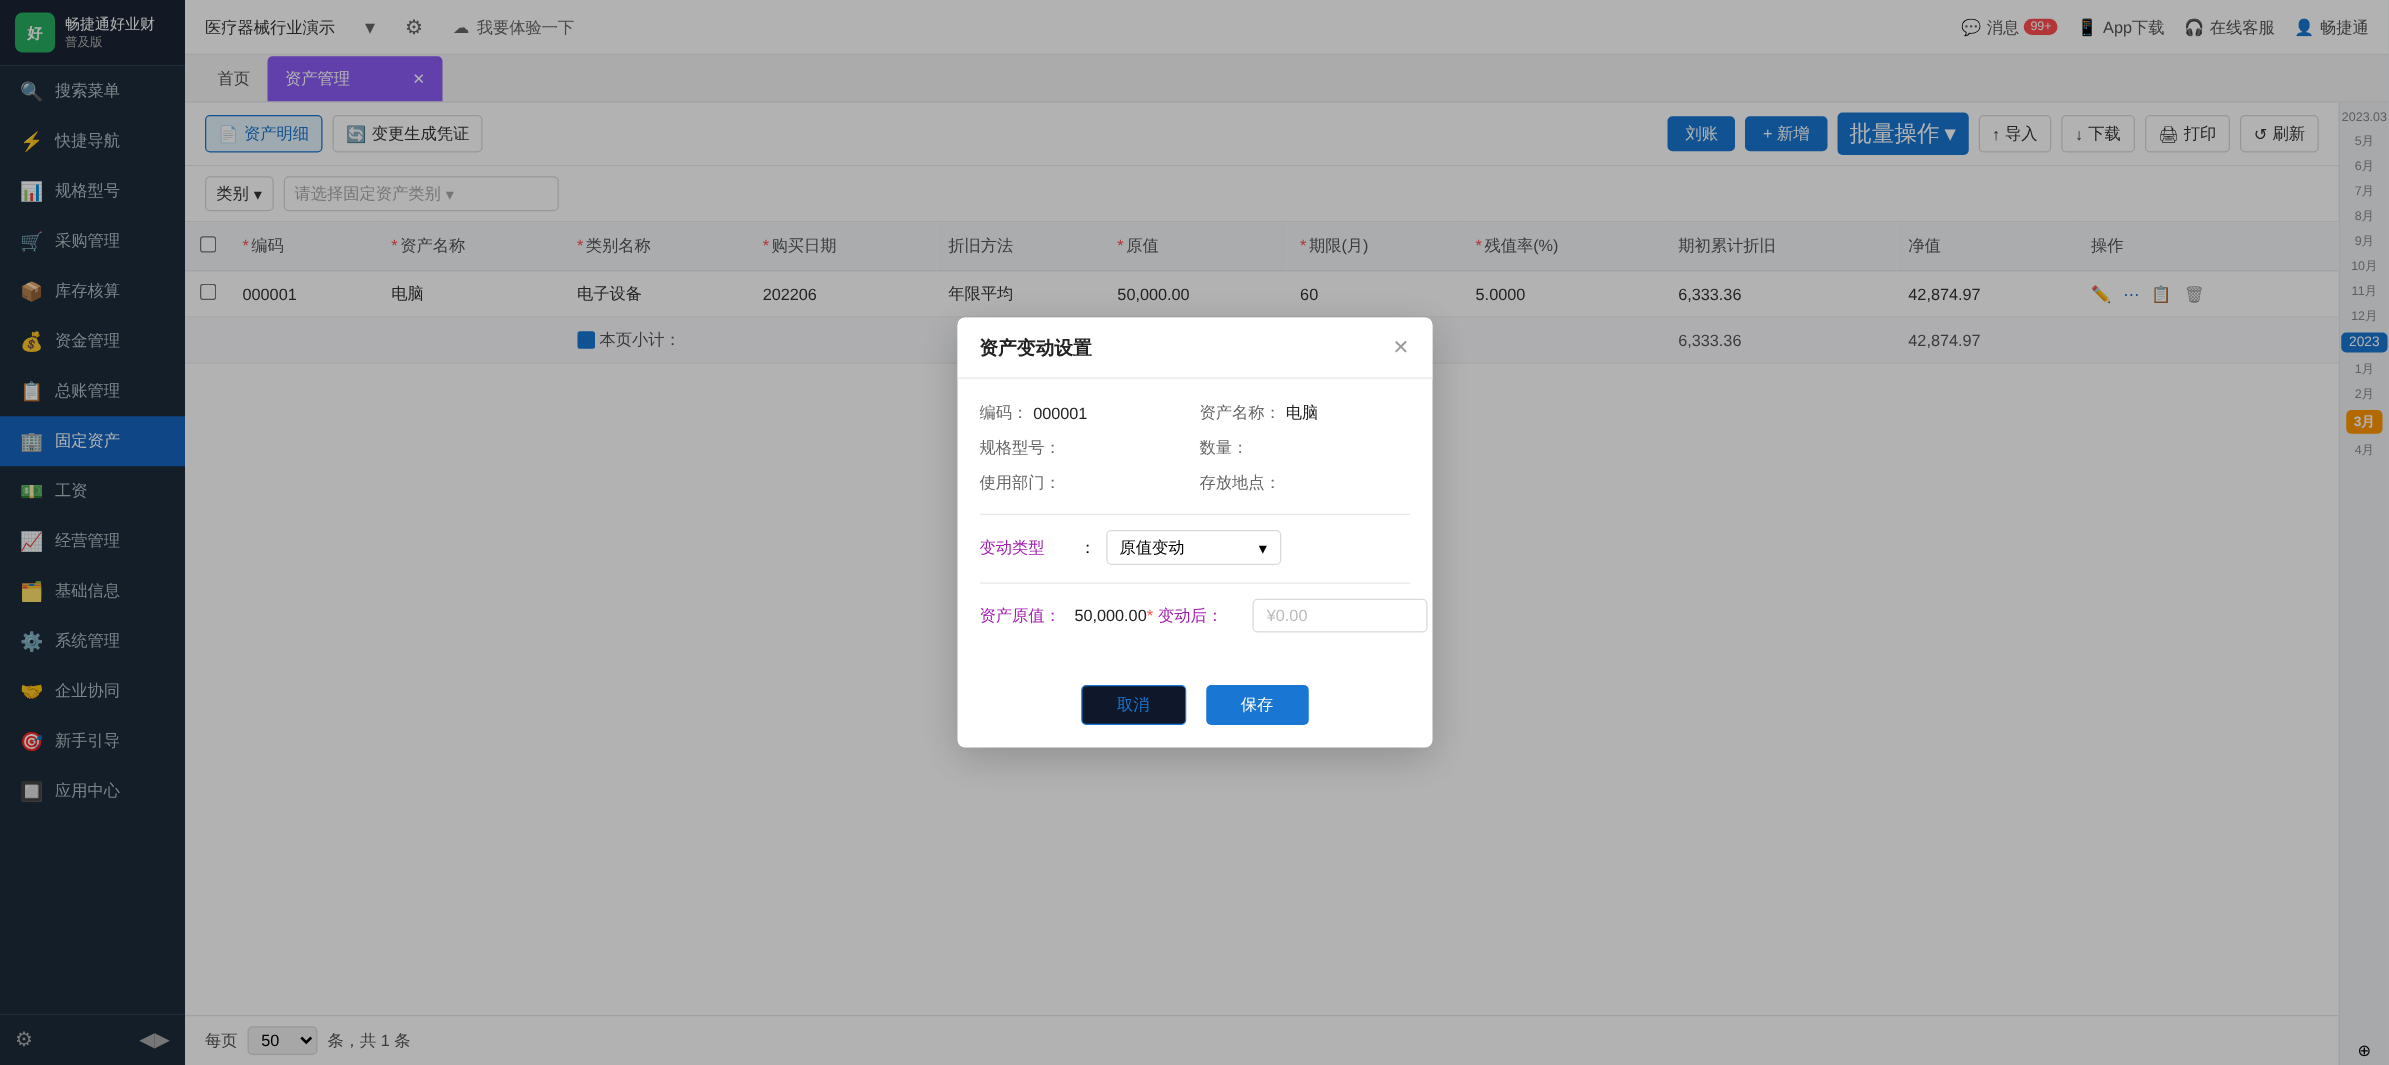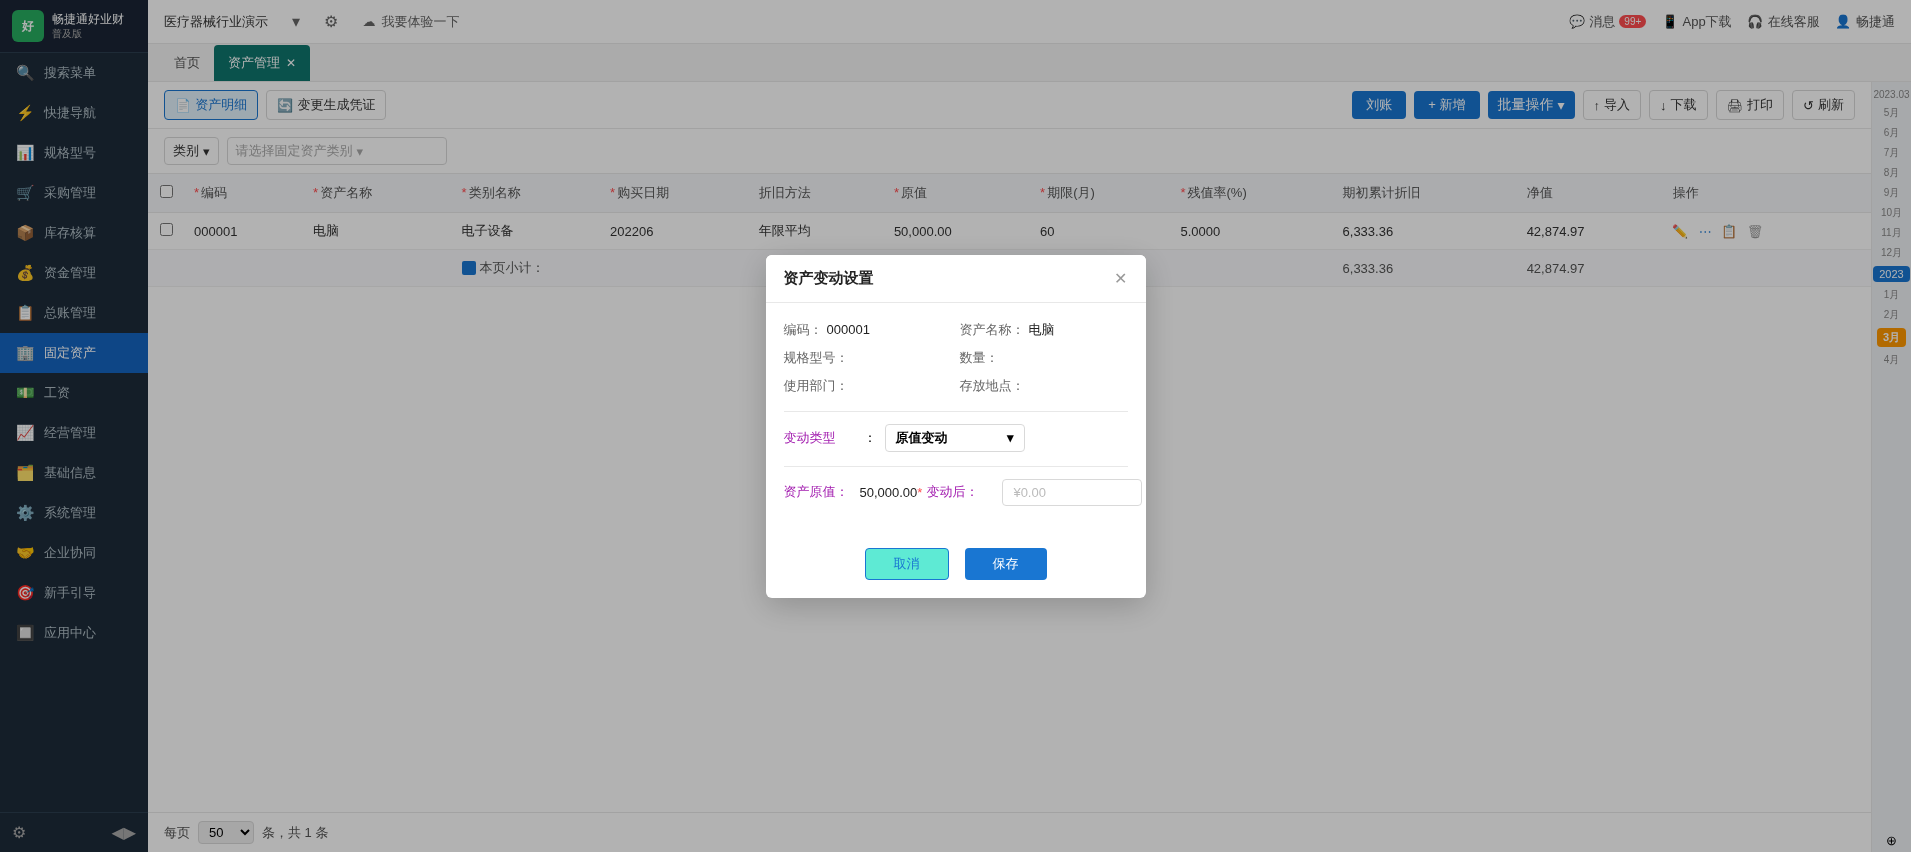--- a/index.html
+++ b/index.html
@@ -95,22 +95,23 @@
       padding: 6px 14px;
       font-size: 13px;
       cursor: pointer;
       border-radius: 4px 4px 0 0;
       color: #555;
       background: transparent;
       border: none;
       height: 36px;
     }
     .tab-item.active {
-      background: #0f766e;
+      background: #8b5cf6;
       color: #fff;
+      gap: 44px;
     }
     .tab-close { margin-left: 6px; font-size: 12px; cursor: pointer; }
 
     
     .toolbar {
       background: #fff;
       padding: 8px 16px;
       display: flex;
       align-items: center;
       gap: 8px;
@@ -144,21 +145,21 @@
       cursor: pointer;
       font-size: 13px;
     }
     .btn-batch {
       background: #1976d2;
       color: #fff;
       border: none;
       padding: 5px 10px;
       border-radius: 4px;
       cursor: pointer;
-      font-size: 14px;
+      font-size: 18px;
       display: flex; align-items: center; gap: 4px;
     }
     .btn-outline {
       background: #fff;
       color: #333;
       border: 1px solid #d9d9d9;
       padding: 5px 10px;
       border-radius: 4px;
       cursor: pointer;
       font-size: 13px;
@@ -339,21 +340,20 @@
     .modal-field-value { color: #222; }
     .modal-select-wrap {
       display: flex;
       align-items: center;
       border: 1px solid #d9d9d9;
       border-radius: 4px;
       padding: 4px 10px;
       cursor: pointer;
       min-width: 140px;
       justify-content: space-between;
-      font-weight: bold;
     }
     .modal-input {
       border: 1px solid #d9d9d9;
       border-radius: 4px;
       padding: 5px 10px;
       font-size: 13px;
       min-width: 140px;
       color: #333;
     }
     .modal-input::placeholder { color: #bbb; }
@@ -364,21 +364,21 @@
       font-size: 13px;
     }
     .modal-footer {
       display: flex;
       justify-content: center;
       gap: 16px;
       padding: 10px 18px 18px;
     }
     .btn-cancel {
       border: 1px solid #1976d2;
-      background: #5eead4;
+      background: #0f172a;
       color: #1976d2;
       padding: 6px 28px;
       border-radius: 4px;
       cursor: pointer;
       font-size: 13px;
     }
     .btn-save {
       background: #1976d2;
       color: #fff;
       border: none;

